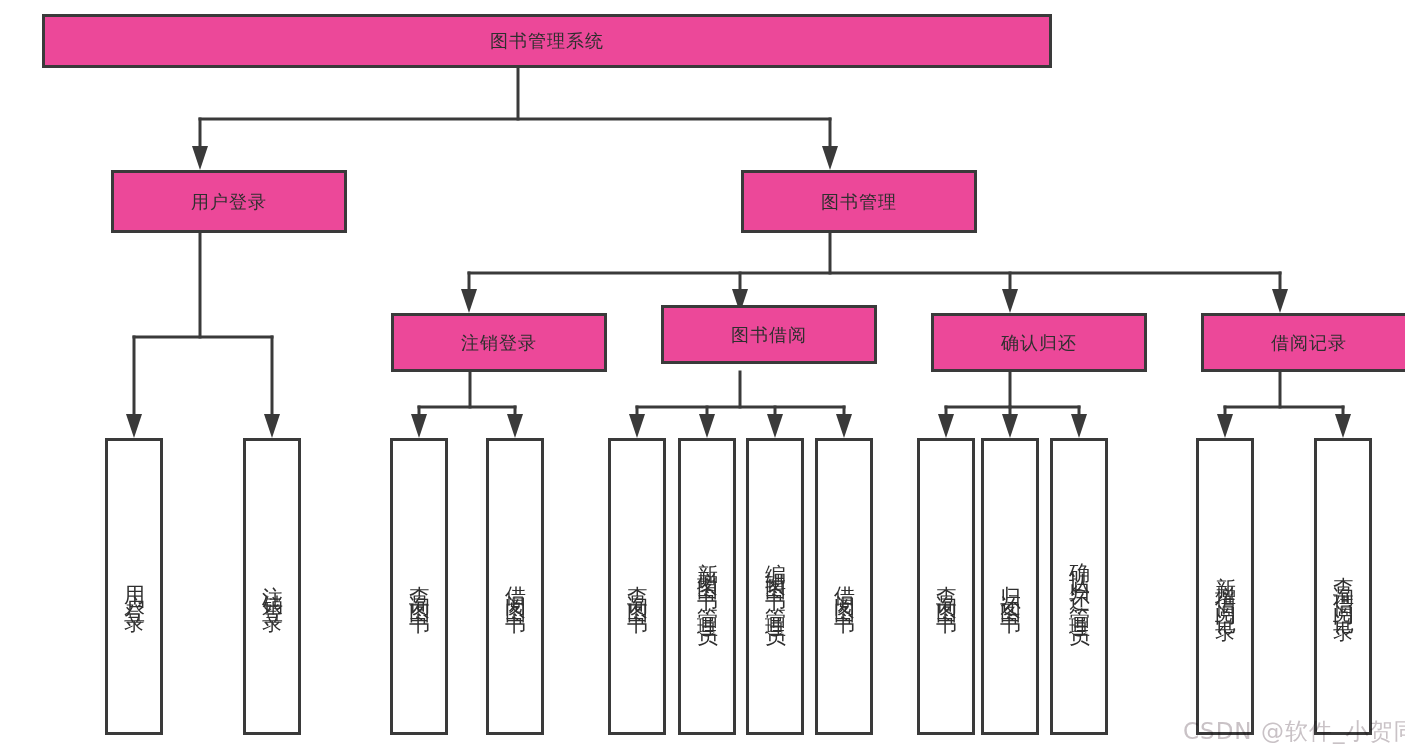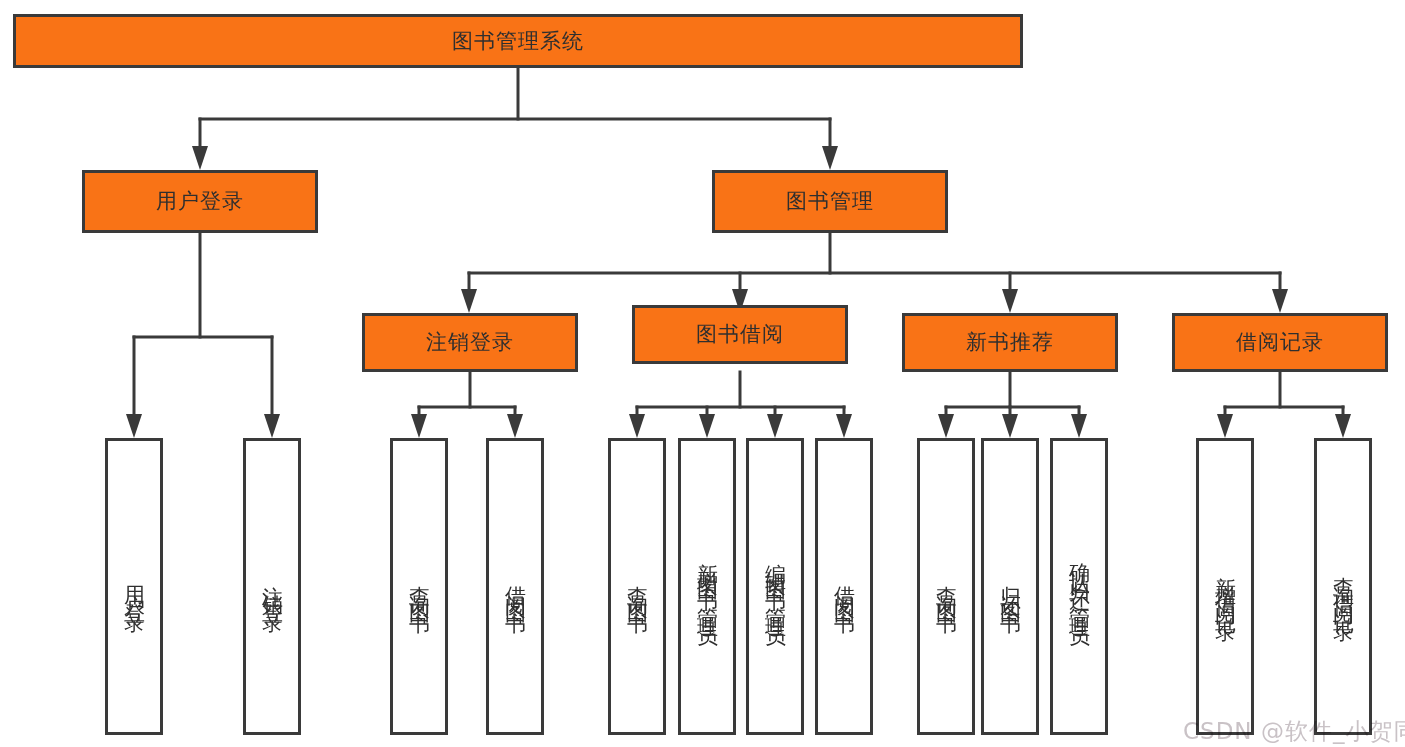--- a/index.html
+++ b/index.html
@@ -15,24 +15,25 @@
     background:var(--background,#fff);
     font-family:"DejaVu Sans","Liberation Sans",sans-serif;
     overflow:hidden;
   }
   .wires{position:absolute;left:0;top:0;width:1405px;height:747px;}
   .wires line{stroke:var(--line,#3a3a3a);stroke-width:3;stroke-linecap:square;}
   .wires polygon{fill:var(--line,#3a3a3a);}
   .hbox{
     position:absolute;box-sizing:border-box;
     border:3px solid var(--line,#3a3a3a);
-    background:#f97316;color:var(--text,#2f2f2f);
+    background:#ec4899;color:var(--text,#2f2f2f);
     display:flex;align-items:center;justify-content:center;
-    font-size:21px;letter-spacing:1px;line-height:1;
+    font-size:18px;letter-spacing:1px;line-height:1;
     white-space:nowrap;
+    margin-left:29px;
   }
   .vbox{
     position:absolute;box-sizing:border-box;
     top:438px;width:58px;height:297px;
     border:3px solid var(--line,#3a3a3a);
     background:#fff;color:var(--text,#2f2f2f);
     display:flex;align-items:center;justify-content:center;
     writing-mode:vertical-rl;text-orientation:mixed;
     font-size:21px;line-height:1;letter-spacing:9px;
   }
@@ -110,21 +111,21 @@
       <polygon points="1335,414 1351,414 1343,438"></polygon>
   </svg>
 
   <div class="hbox" style="left:13px;top:14px;width:1010px;height:54px;">图书管理系统</div>
 
   <div class="hbox" style="left:82px;top:170px;width:236px;height:63px;">用户登录</div>
   <div class="hbox" style="left:712px;top:170px;width:236px;height:63px;">图书管理</div>
 
   <div class="hbox" style="left:362px;top:313px;width:216px;height:59px;">注销登录</div>
   <div class="hbox" style="left:632px;top:305px;width:216px;height:59px;">图书借阅</div>
-  <div class="hbox" style="left:902px;top:313px;width:216px;height:59px;">新书推荐</div>
+  <div class="hbox" style="left:902px;top:313px;width:216px;height:59px;">确认归还</div>
   <div class="hbox" style="left:1172px;top:313px;width:216px;height:59px;">借阅记录</div>
 
   <div class="vbox" style="left:105px;">用户登录</div>
   <div class="vbox" style="left:243px;">注销登录</div>
 
   <div class="vbox" style="left:390px;">查询图书</div>
   <div class="vbox" style="left:486px;">借阅图书</div>
 
   <div class="vbox" style="left:608px;">查询图书</div>
   <div class="vbox" style="left:678px;">新增图书（管理员）</div>

